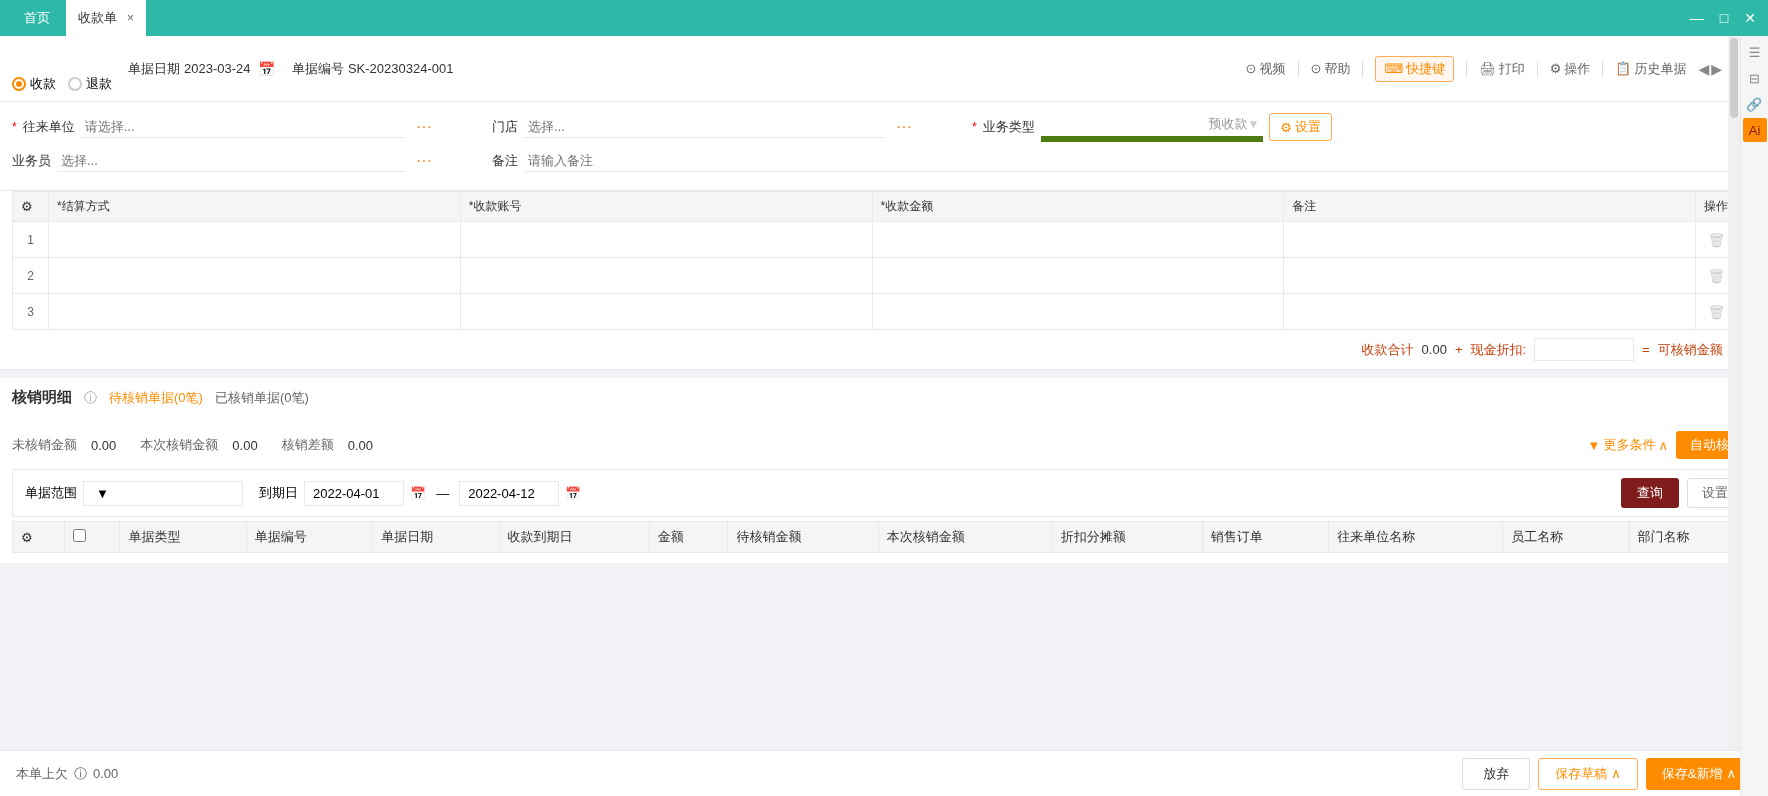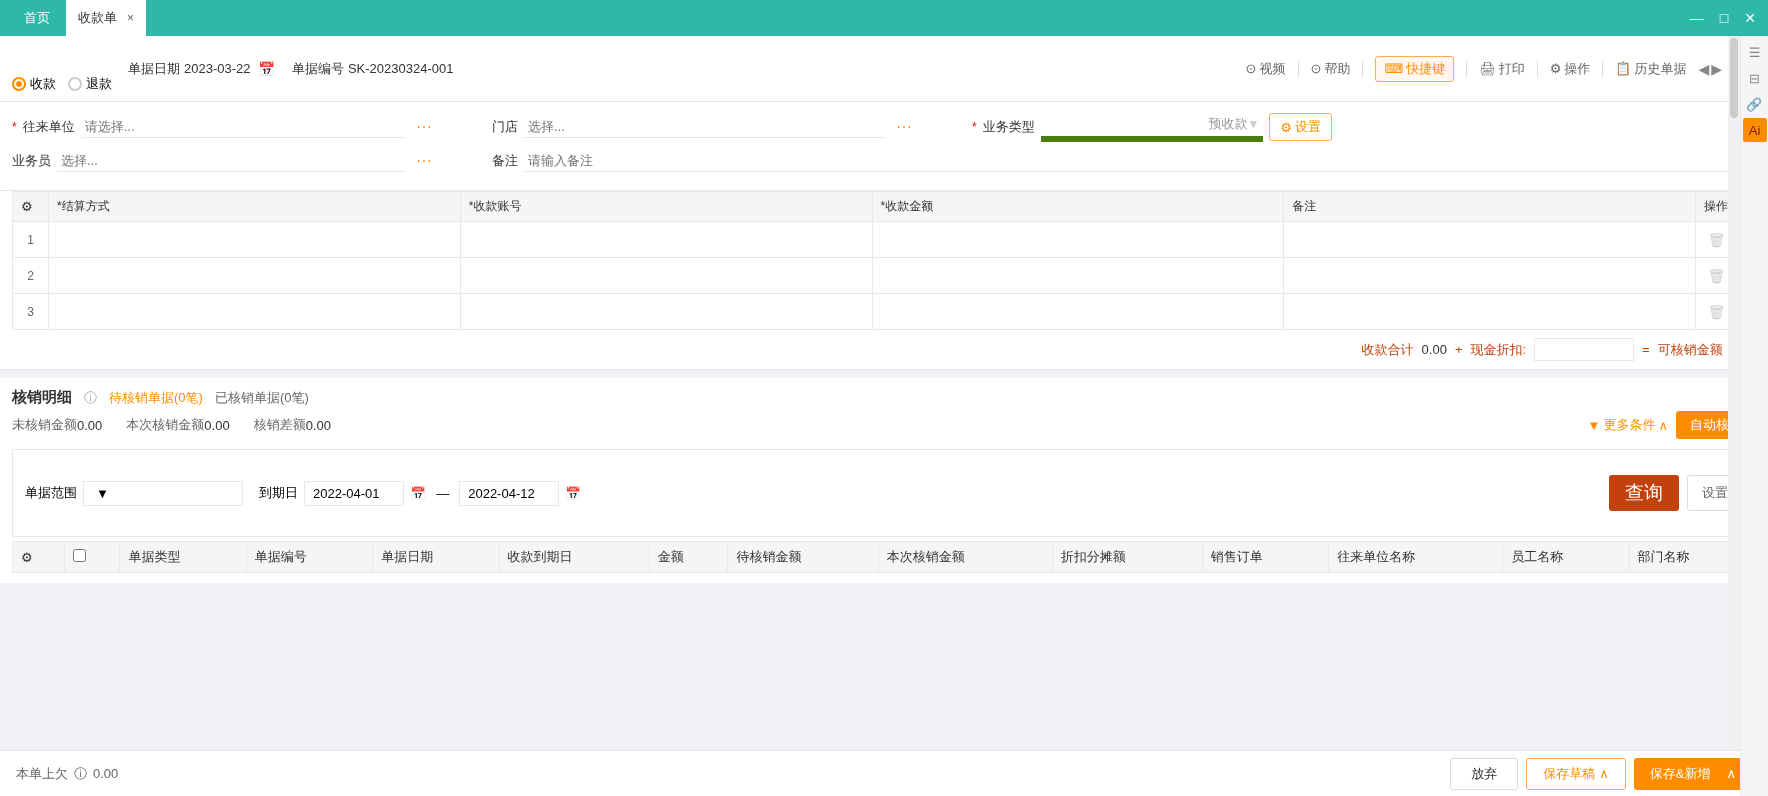--- a/index.html
+++ b/index.html
@@ -326,21 +326,21 @@
 
     
     .recon-section {
       background: #fff;
       padding: 10px 12px;
     }
     .recon-header {
       display: flex;
       align-items: center;
       gap: 12px;
-      margin-bottom: 4px;
+      margin-bottom: 24px;
     }
     .section-title {
       font-size: 15px;
       font-weight: bold;
       color: #333;
     }
     .info-icon {
       color: #aaa;
       cursor: pointer;
       font-size: 13px;
@@ -358,21 +358,21 @@
 
     .recon-stats {
       display: flex;
       align-items: center;
       gap: 24px;
       margin-bottom: 10px;
     }
     .stat-item {
       display: flex;
       align-items: center;
-      gap: 0;
+      gap: 14px;
       font-size: 13px;
       color: #666;
     }
     .stat-value { color: #333; }
     .filter-link {
       color: #ff8c00;
       cursor: pointer;
       font-size: 13px;
       display: flex;
       align-items: center;
@@ -385,21 +385,21 @@
       padding: 5px 14px;
       border-radius: 3px;
       cursor: pointer;
       font-size: 13px;
     }
 
     
     .filter-bar {
       display: flex;
       align-items: center;
-      padding: 25px 12px;
+      padding: 8px 12px;
       border: 1px solid #e8e8e8;
       margin: 0 0 4px 0;
       gap: 16px;
       background: #fff;
     }
     .filter-field {
       display: flex;
       align-items: center;
       gap: 6px;
       font-size: 13px;
@@ -416,27 +416,27 @@
       cursor: pointer;
     }
     .filter-date-input {
       border: 1px solid #e8e8e8;
       padding: 4px 8px;
       outline: none;
       font-size: 13px;
       width: 100px;
     }
     .query-btn {
-      background: #c2410c;
+      background: #7f1d1d;
       color: #fff;
       border: none;
       padding: 5px 16px;
       border-radius: 3px;
       cursor: pointer;
-      font-size: 19px;
+      font-size: 13px;
       font-family: Liberation Serif, serif;
     }
     .settings-btn2 {
       background: #fff;
       border: 1px solid #ddd;
       color: #666;
       padding: 5px 14px;
       border-radius: 3px;
       cursor: pointer;
       font-size: 13px;
@@ -513,21 +513,21 @@
     .btn-save-new {
       background: #ff8c00;
       border: none;
       color: #fff;
       padding: 6px 16px;
       border-radius: 3px;
       cursor: pointer;
       font-size: 13px;
       display: flex;
       align-items: center;
-      gap: 16px;
+      gap: 4px;
     }
 
     
     .right-panel {
       position: fixed;
       right: 0;
       top: 36px;
       width: 28px;
       background: #f5f5f5;
       display: flex;
@@ -595,21 +595,21 @@
         <span>收款</span>
       </div>
       <div class="radio-item">
         <div class="radio-dot"></div>
         <span>退款</span>
       </div>
     </div>
 
     <div style="display:flex;align-items:center;gap:4px;">
       <span class="field-label">单据日期</span>
-      <span class="field-value">2023-03-22</span>
+      <span class="field-value">2023-03-24</span>
       <span class="calendar-icon">📅</span>
     </div>
 
     <div style="display:flex;align-items:center;gap:4px;">
       <span class="field-label">单据编号</span>
       <span class="field-value">SK-20230324-001</span>
     </div>
 
     <div class="toolbar-actions">
       <span class="action-link">

